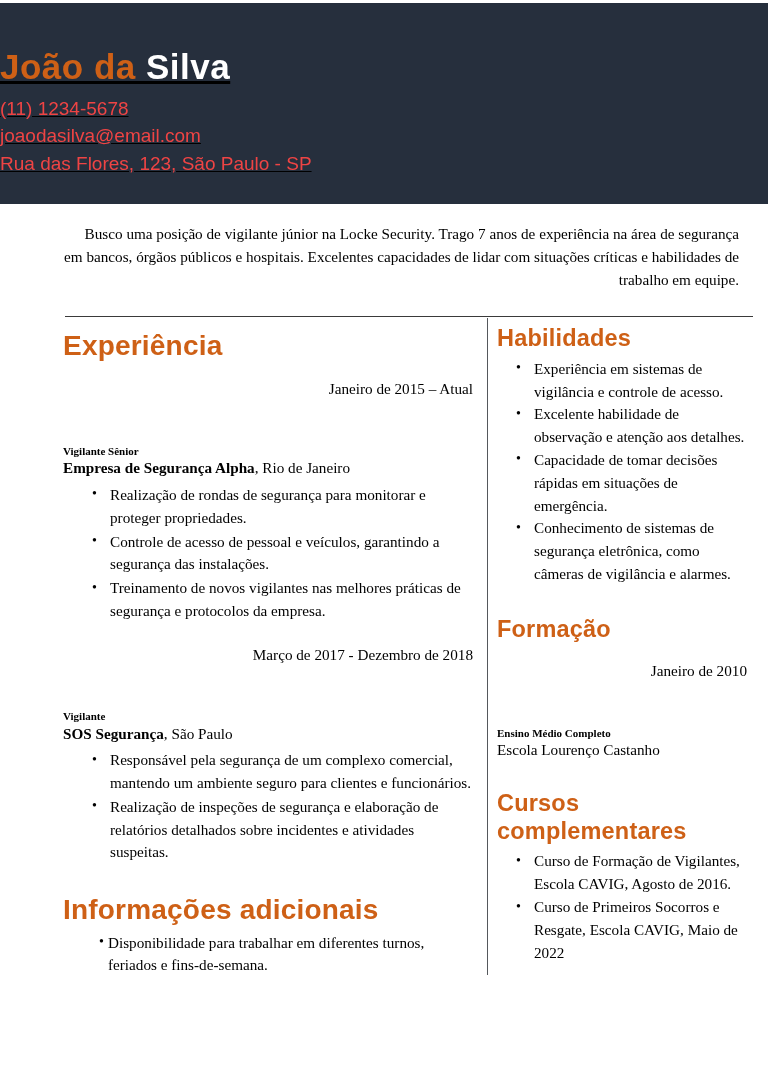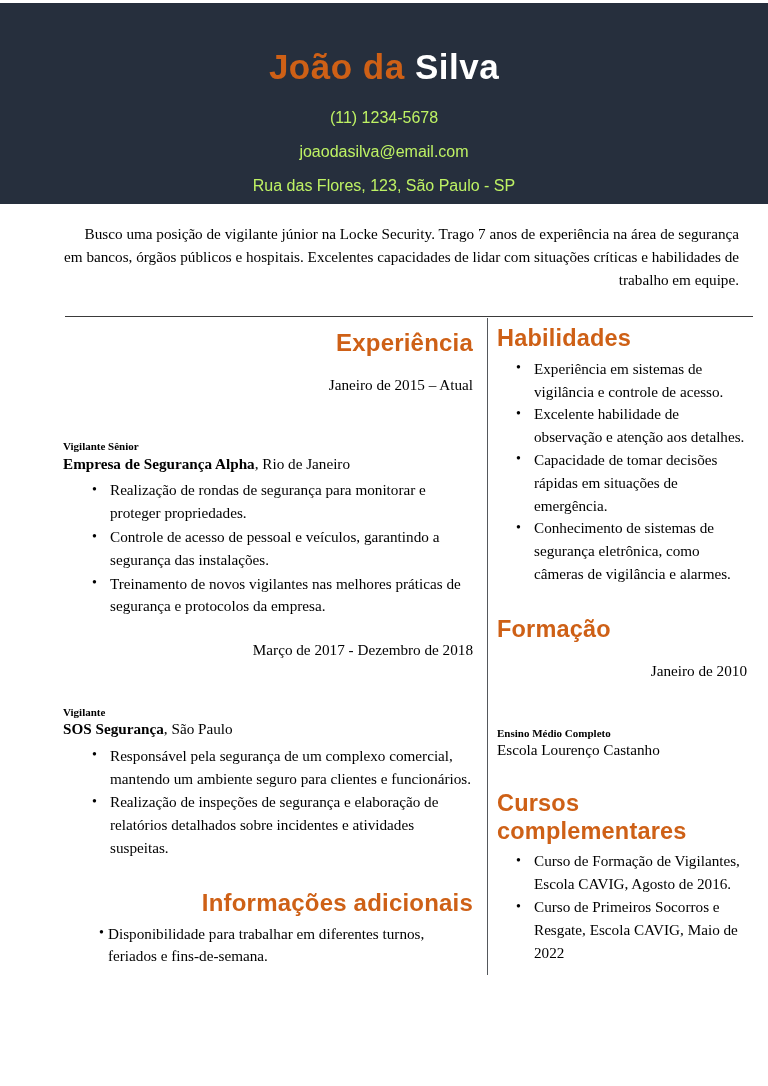--- a/index.html
+++ b/index.html
@@ -18,39 +18,40 @@
 
   
   .header-band {
     position: absolute;
     left: 0;
     top: 3px;
     width: 768px;
     height: 201px;
     background: #262F3D;
     box-sizing: border-box;
-    text-align: center;
+    text-align: left;
+    text-decoration: underline;
   }
   .name-line {
     margin: 0;
     padding-top: 45px;
     font-family: "Liberation Sans", sans-serif;
     font-size: 35px;
     font-weight: bold;
     letter-spacing: 0.5px;
     line-height: 1.1;
   }
   .name-first { color: #CE6016; }
   .name-last  { color: #FFFFFF; }
 
   .contact-line {
-    margin: 11px;
-    color: #bef264;
+    margin: 0;
+    color: #ef4444;
     font-family: "Liberation Sans", sans-serif;
-    font-size: 16px;
+    font-size: 19px;
     line-height: 1.45;
     font-weight: normal;
   }
   .contact-line.first { padding-top: 8px; }
 
   
   .summary {
     position: absolute;
     left: 63px;
     top: 222px;
@@ -94,23 +95,22 @@
 
   
   .section-heading {
     font-family: "Liberation Sans", sans-serif;
     font-weight: bold;
     color: #CE6016;
     letter-spacing: 0.2px;
     margin: 0;
   }
   .col-left .section-heading {
-    font-size: 24px;
+    font-size: 28px;
     line-height: 1.12;
-    text-align: right;
   }
   .col-right .section-heading {
     font-size: 23.5px;
     line-height: 1.18;
   }
 
   
   .entry { margin: 0; }
   .entry-date {
     text-align: right;

